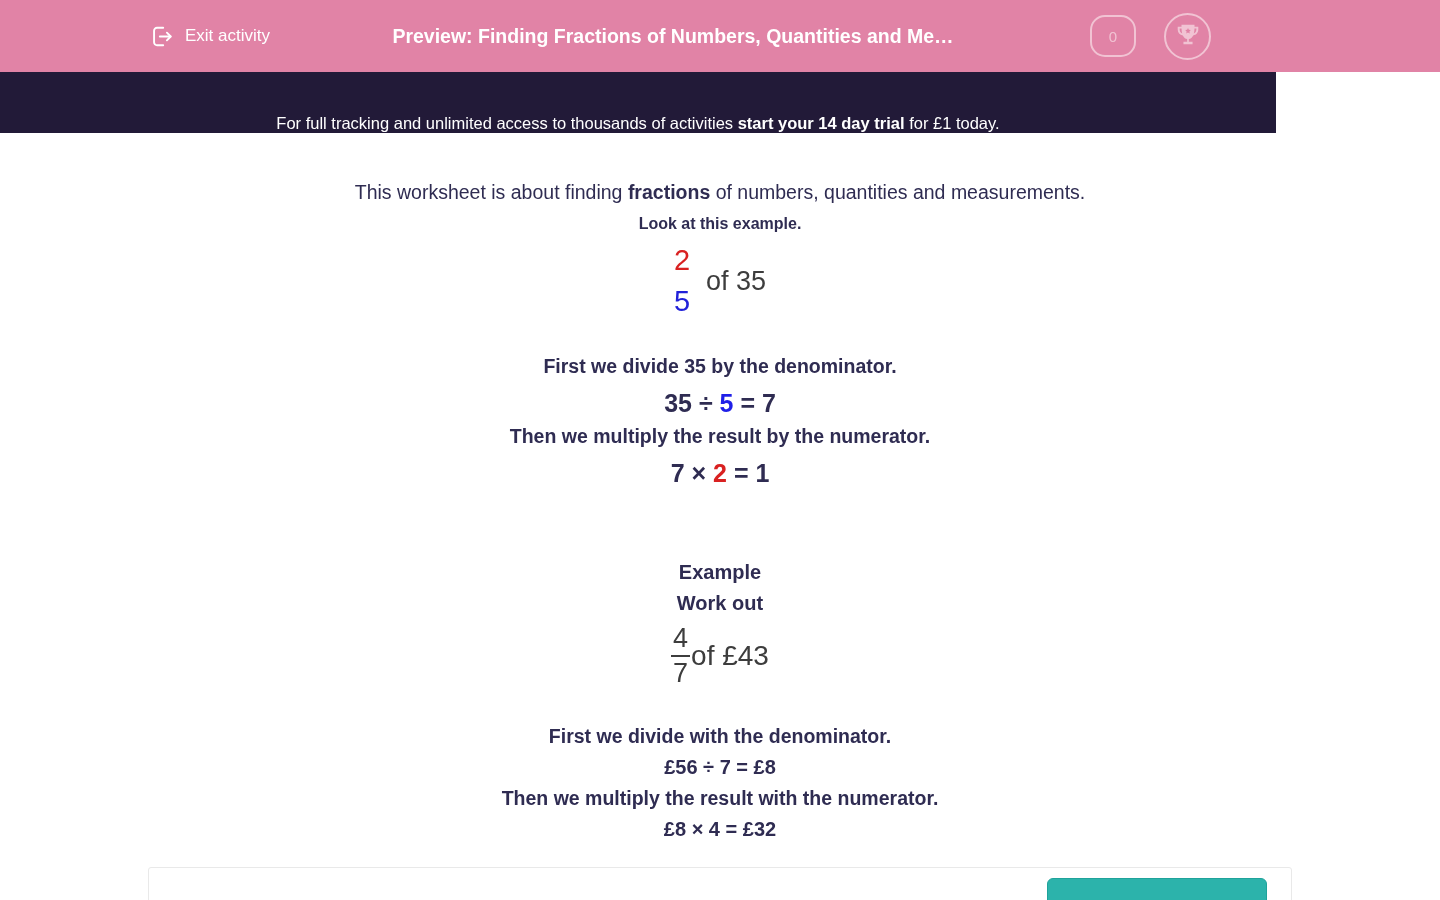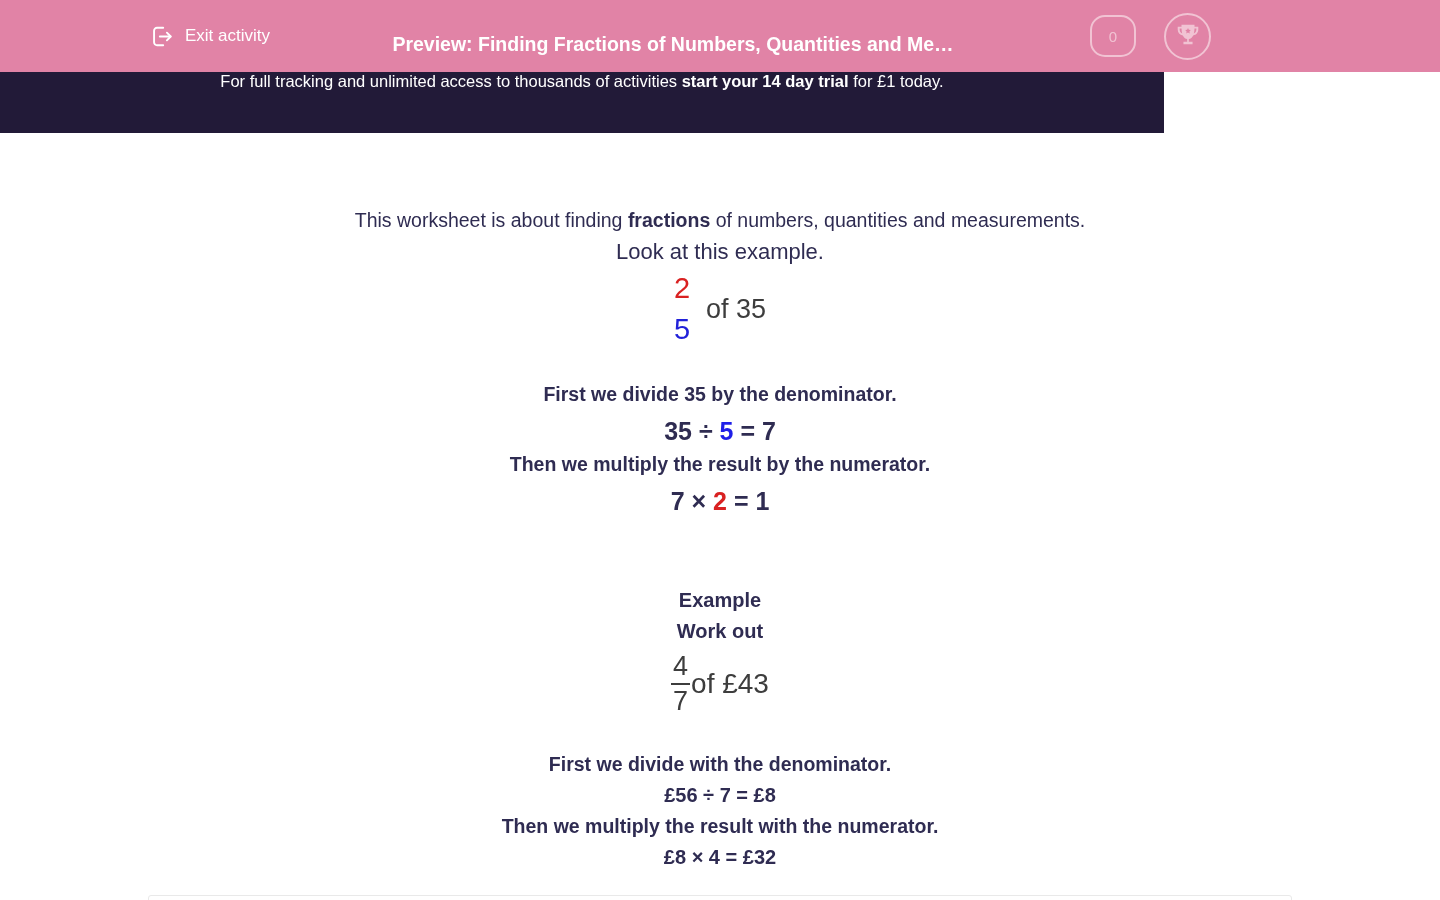--- a/index.html
+++ b/index.html
@@ -5,41 +5,41 @@
   * { margin: 0; padding: 0; box-sizing: border-box; }
   html, body { width: 1440px; height: 900px; overflow: hidden; background: #ffffff;
     font-family: "Liberation Sans", sans-serif; }
 
   
   .header { position: relative; width: 1440px; height: 72px; background: #e183a6; }
   .exit-btn { position: absolute; left: 148px; top: 0; height: 72px;
     display: flex; align-items: center; gap: 10px; color: #ffffff;
     font-size: 17px; cursor: pointer; background: none; border: none; }
   .exit-btn svg { display: block; }
-  .header-title { position: absolute; left: 673px; top: 8px; height: 72px;
+  .header-title { position: absolute; left: 673px; top: 0; height: 72px;
     transform: translateX(-50%); display: flex; align-items: center;
     color: #ffffff; font-size: 19.5px; font-weight: 700; white-space: nowrap; }
   .score-badge { position: absolute; left: 1090px; top: 15px; width: 46px; height: 42px;
     border: 2px solid #f1c3d3; border-radius: 15px; color: #f1c3d3;
     display: flex; align-items: center; justify-content: center; font-size: 15px; }
   .trophy-badge { position: absolute; left: 1164px; top: 13px; width: 47px; height: 47px;
     border: 2px solid #f1c3d3; border-radius: 50%;
     display: flex; align-items: center; justify-content: center; }
 
   
-  .banner { width: 1164px; height: 61px; background: #221a38; color: #ffffff;
-    display: flex; align-items: flex-start; justify-content: center; font-size: 16.5px; }
+  .banner { width: 1276px; height: 61px; background: #221a38; color: #ffffff;
+    display: flex; align-items: flex-end; justify-content: center; font-size: 16.5px; }
   .banner b { font-weight: 700; }
   .banner .trial-link { cursor: pointer; }
 
   
   .main { width: 1440px; text-align: center; color: #2f2c52; }
-  .intro { padding-top: 72px; font-size: 19.5px; line-height: 31px; }
+  .intro { padding-top: 44px; font-size: 19.5px; line-height: 31px; }
   .intro b { font-weight: 700; }
-  .look-line { font-size: 22px; line-height: 31px; }
+  .look-line { font-size: 16px; line-height: 31px; font-weight: bold; }
 
   .fraction1-row { margin-top: 1px; display: flex; justify-content: center;
     align-items: center; gap: 16px; }
   .frac1 { display: flex; flex-direction: column; font-size: 29px; line-height: 41px; }
   .frac1 .num { color: #d92121; }
   .frac1 .den { color: #2121d9; }
   .of-35 { font-size: 27px; color: #3d3d3d; }
 
   .step { margin-top: 0; font-size: 19.5px; line-height: 31px; font-weight: 700; }
   .step-first { margin-top: 29px; }

